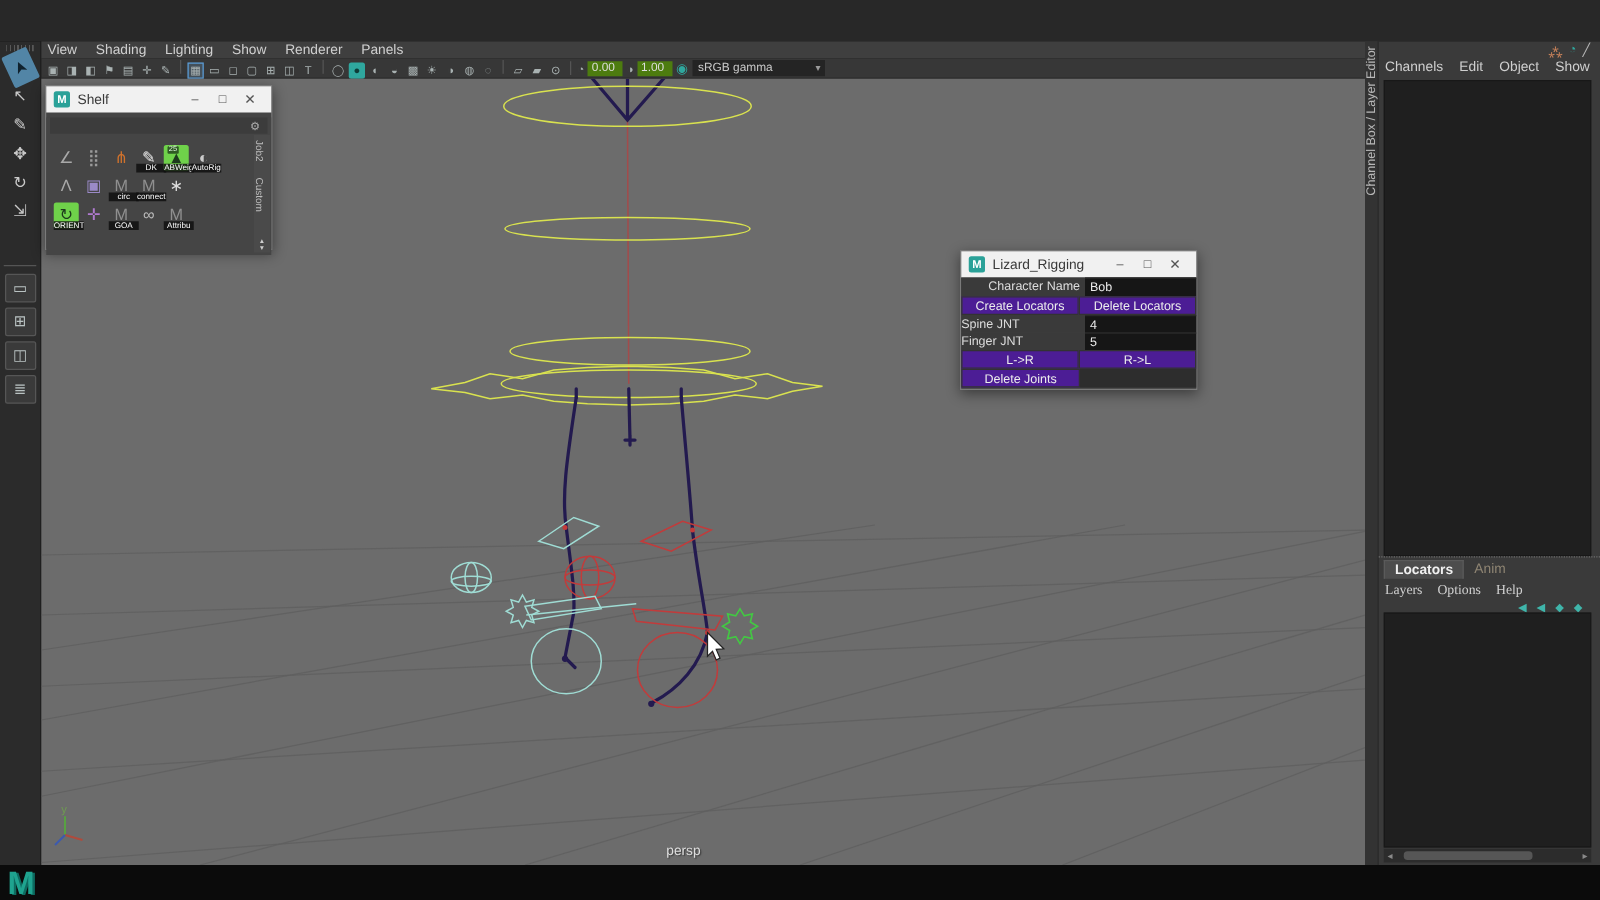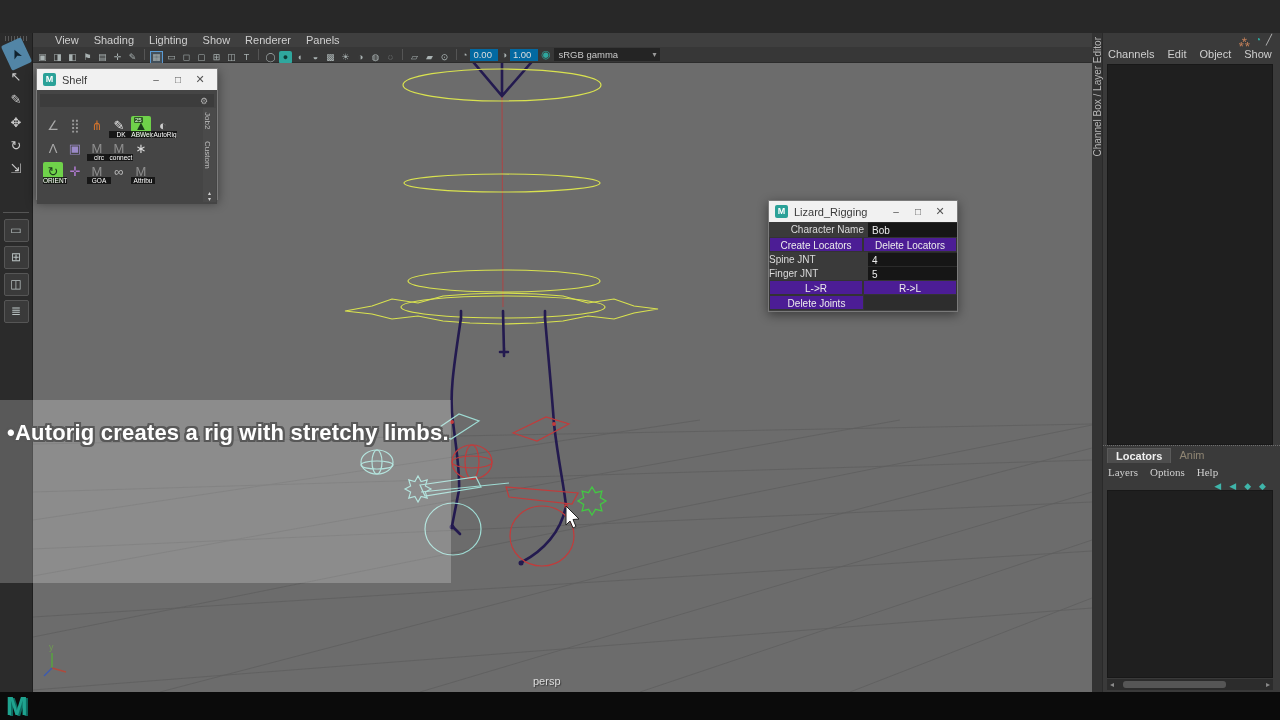--- a/index.html
+++ b/index.html
@@ -15,28 +15,28 @@
   .left-toolbar{position:absolute;left:0;top:33px;width:33px;height:659px;background:#2b2b2b;border-right:1px solid #1f1f1f;}
   .grip{height:5px;margin:3px 5px 2px 5px;background:repeating-linear-gradient(90deg,#585858 0 1px,transparent 1px 3px);}
   .tool{display:block;width:27px;height:22px;line-height:22px;margin:1px auto;text-align:center;font-size:13px;color:#c9c9c9;border-radius:2px;}
   .tool.active{background:#5285a6;color:#10222e;}
   .tool.rot{transform:rotate(-115deg);}
   .tb-sep{height:1px;background:#555;margin:32px 3px 6px 3px;}
   .layout-btn{display:block;width:25px;height:23px;line-height:21px;margin:4px auto;text-align:center;font-size:12px;color:#b9c2c2;background:#3a3a3a;border:1px solid #565656;border-radius:2px;}
 
   
   .center-panel{position:absolute;left:33px;top:33px;width:1059px;height:659px;}
-  .panel-menubar{height:14px;background:#3f3f3f;display:flex;align-items:center;padding-left:22px;}
+  .panel-menubar{height:14px;background:#3f3f3f;display:flex;align-items:center;padding-left:5px;}
   .pm-item{font-size:11px;color:#cfcfcf;margin-right:15px;line-height:14px;}
   .panel-toolbar{height:16px;background:#373737;display:flex;align-items:center;padding-left:2px;border-bottom:1px solid #2c2c2c;}
   .tbi{display:inline-block;width:13px;height:13px;line-height:13px;margin:0 1px;text-align:center;font-size:9px;color:#a9b2b2;}
   .tbi.hl-blue{border:1px solid #5a9bd5;background:#44505a;line-height:11px;}
   .tbi.hl-teal{background:#2fa79e;color:#0e3c38;border-radius:2px;}
   .tsep{display:inline-block;width:1px;height:11px;background:#555;margin:0 4px;}
-  .vt-field{background:#0369a1;color:#ddd;font-size:9.5px;height:12px;line-height:12px;padding:0 3px;min-width:28px;margin:0 2px;}
+  .vt-field{background:#4d7c0f;color:#ddd;font-size:9.5px;height:12px;line-height:12px;padding:0 3px;min-width:28px;margin:0 2px;}
   .vt-mini{font-size:9px;color:#a9b2b2;margin:0 1px;}
   .vt-mini.teal{color:#2fa79e;font-size:11px;}
   .vt-dd{display:flex;align-items:center;justify-content:space-between;background:#242424;height:13px;padding:0 4px;width:106px;font-size:9.5px;color:#c9c9c9;margin-left:3px;}
   .vt-dd .arr{color:#9a9a9a;font-size:8px;}
 
   .viewport{position:absolute;left:0;top:30px;width:1059px;height:629px;background:#6c6c6c;overflow:hidden;}
   .viewport svg{position:absolute;left:0;top:0;}
   .persp-label{position:absolute;left:500px;top:612px;font-size:11px;color:#dedede;text-shadow:1px 1px 1px #3c3c3c;}
 
   
@@ -269,23 +269,20 @@
         </div>
       <div class="layer-list"></div>
       <div class="h-scroll">
         <span class="sb-arr" id="sb-left">◂</span>
         <span class="thumb"></span>
         <span class="sb-arr right" id="sb-right">▸</span>
       </div>
     </div>
   </div>
 
-  <div class="caption-overlay">
-    <div class="caption-text">•Autorig creates a rig with stretchy limbs.</div>
-  </div>
 
   <div class="fwin" id="shelf-win">
     <div class="titlebar">
       <span class="maya-ic">M</span>
       <span class="t-title">Shelf</span>
       <span class="wc">–</span>
       <span class="wc">□</span>
       <span class="wc close">✕</span>
     </div>
     <div class="shelf-body">

